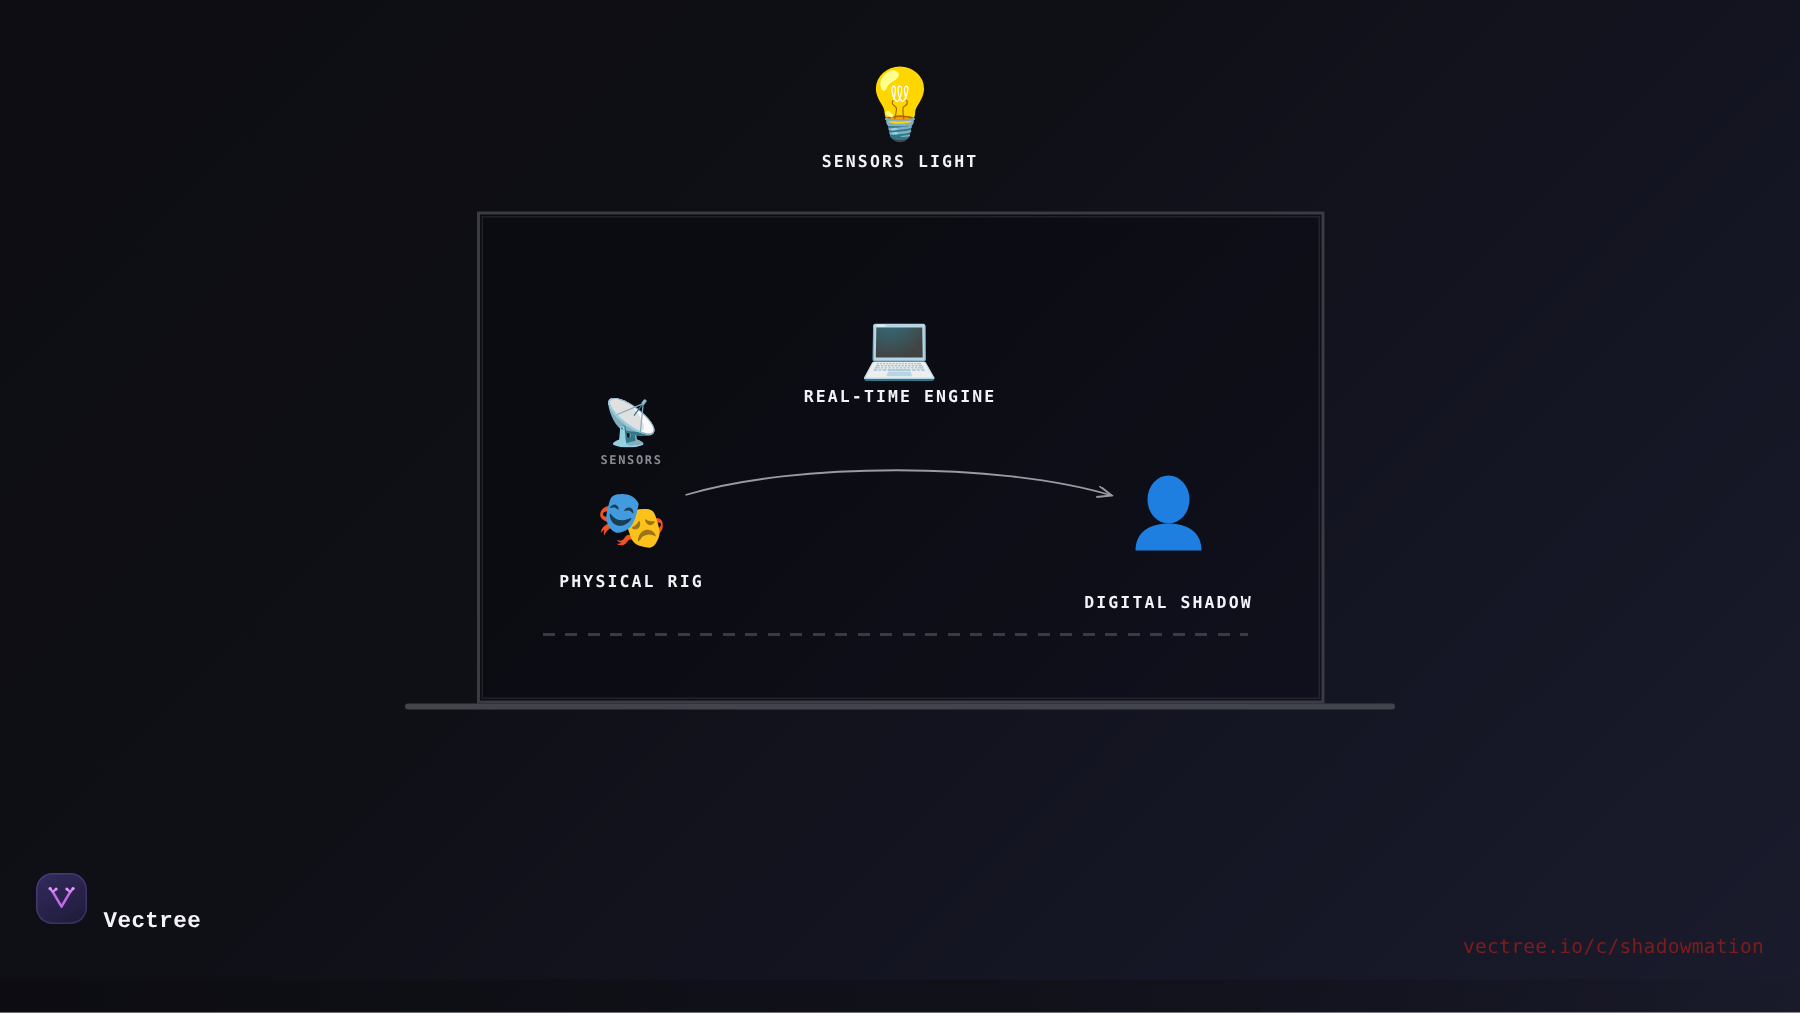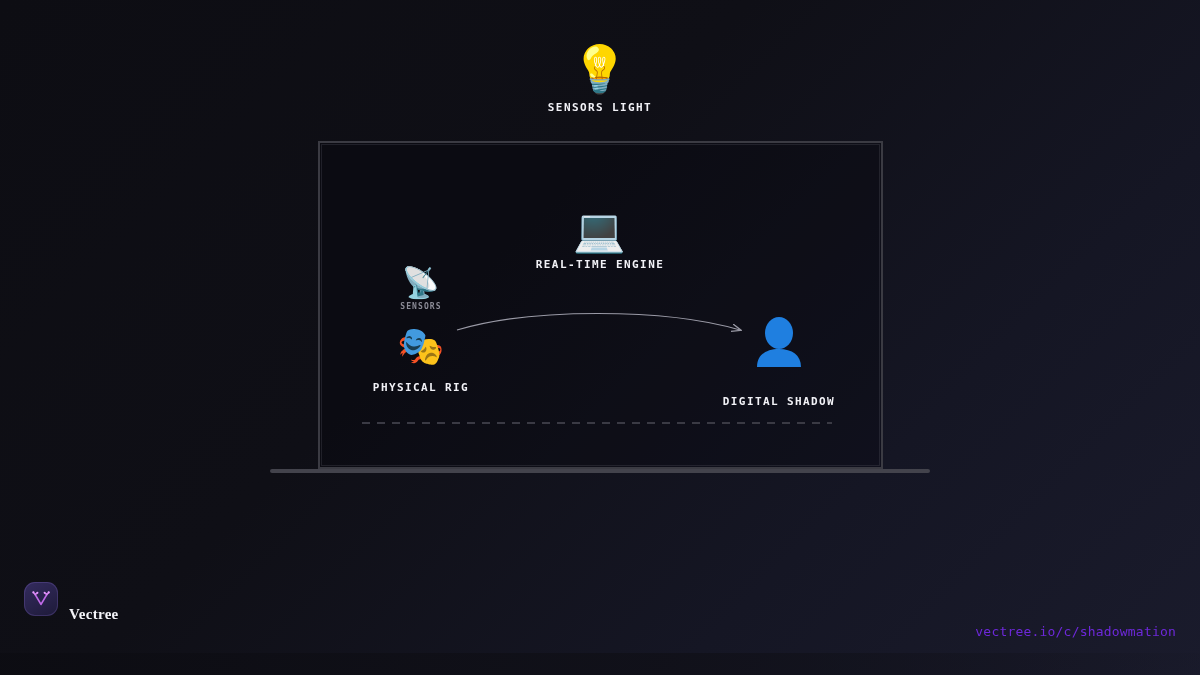--- a/index.html
+++ b/index.html
@@ -121,38 +121,38 @@
     display:flex; align-items:center; gap:11px;
   }
   #brand-logo {
     width:34px; height:34px;
     border-radius:11px;
     background:linear-gradient(150deg,#332b5e 0%,#28224a 55%,#1d1a38 100%);
     display:flex; align-items:center; justify-content:center;
     box-shadow:0 0 0 1px rgba(140,110,210,.25) inset;
   }
   #brand-name {
-    font-family:Liberation Serif, serif;
+    font-family:Liberation Mono, monospace;
     font-size:15px; font-weight:bold;
     color:#f3f3f8; letter-spacing:.3px;margin-top:32px;
   }
   #page-title {
     position:absolute;
     left:24px; top:52px;
     font-family:"DejaVu Sans Mono", monospace;
     font-size:32px; font-weight:bold;
     letter-spacing:.5px;
     color:#ffffff;
   }
   #footer-url {
     position:absolute;
     right:24px; top:64px;
     font-family:"DejaVu Sans Mono", monospace;
     font-size:13px;
-    color:#6d28d9;
+    color:#7f1d1d;
     letter-spacing:.2px;
   }
 </style>
 </head>
 <body>
 
 <div id="stage">
 
   <div class="node" id="node-virtual-light">
     <div class="glyph">💡</div>

